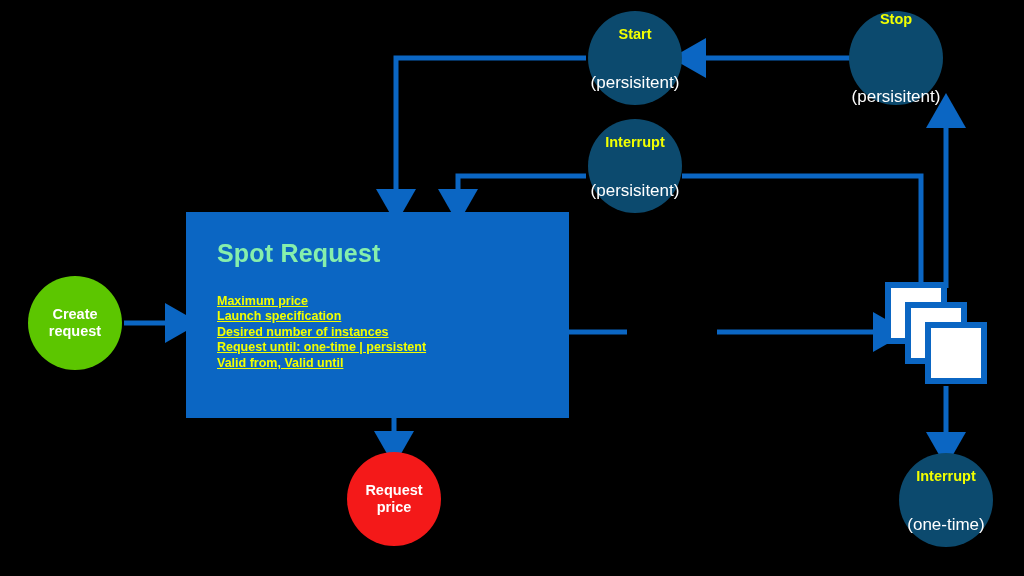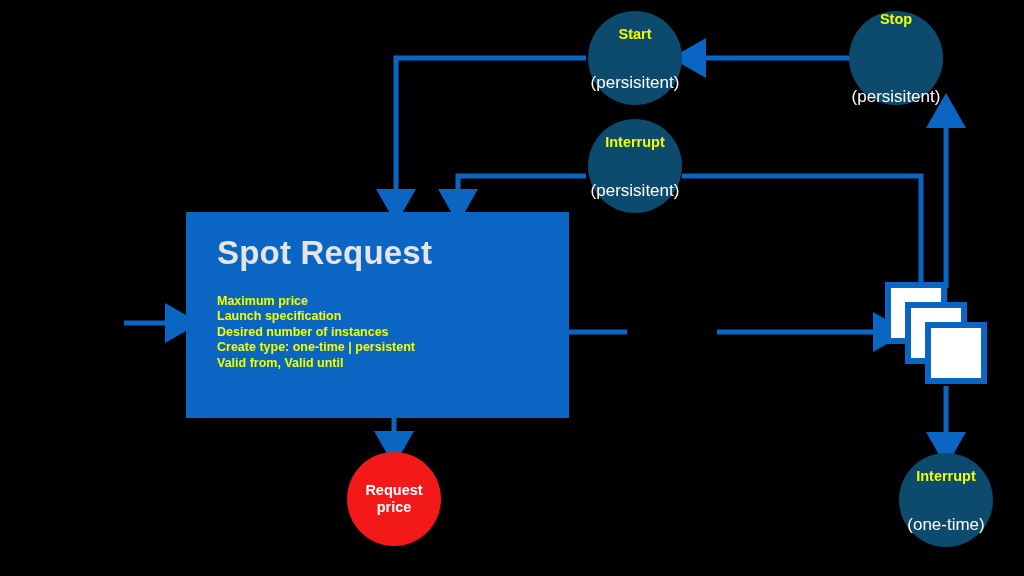--- a/index.html
+++ b/index.html
@@ -45,35 +45,35 @@
     top: 212px;
     width: 383px;
     height: 206px;
     background: #0b66c3;
     align-items: flex-start;
     justify-content: flex-start;
     text-align: left;
     padding: 22px 0 0 31px;
   }
   .spot-title {
-    color: #e5e5e5;
-    font-size: 33px;
+    color: #86efac;
+    font-size: 25px;
     font-weight: bold;
     line-height: 38px;
     letter-spacing: 0.2px;
   }
   .spot-attrs {
     margin-top: 22px;
     color: #f2ff00;
     font-size: 12.5px;
     font-weight: bold;
     line-height: 15.4px;
     text-align: left;
   }
-  .spot-attrs div { white-space: nowrap; }
+  .spot-attrs div { white-space: nowrap; text-decoration: underline; }
 
   
   .c-blue  { background: #0c4a6e; gap: 32px; }
   .c-green { background: #5cc600; }
   .c-red   { background: #f41919; }
 
   .lbl-yellow {
     color: #f2ff00;
     font-weight: bold;
     font-size: 14.5px;
@@ -155,25 +155,29 @@
       <line x1="946" y1="386" x2="946" y2="448" marker-end="url(#ah)"></line>
     </g>
   </svg>
 
   <div class="node spot-box">
     <div class="spot-title">Spot Request</div>
     <div class="spot-attrs">
       <div>Maximum price</div>
       <div>Launch specification</div>
       <div>Desired number of instances</div>
-      <div>Create type: one-time | persistent</div>
+      <div>Request until: one-time | persistent</div>
       <div>Valid from, Valid until</div>
     </div>
   </div>
 
+  <div class="node circle c-green n-create">
+    <div class="lbl-white">Create</div>
+    <div class="lbl-white">request</div>
+  </div>
 
   <div class="node circle c-blue n-start">
     <div class="lbl-yellow">Start</div>
     <div class="sub-white">(persisitent)</div>
   </div>
 
   <div class="node circle c-blue n-stop">
     <div class="lbl-yellow">Stop</div>
     <div class="sub-white">(persisitent)</div>
   </div>

